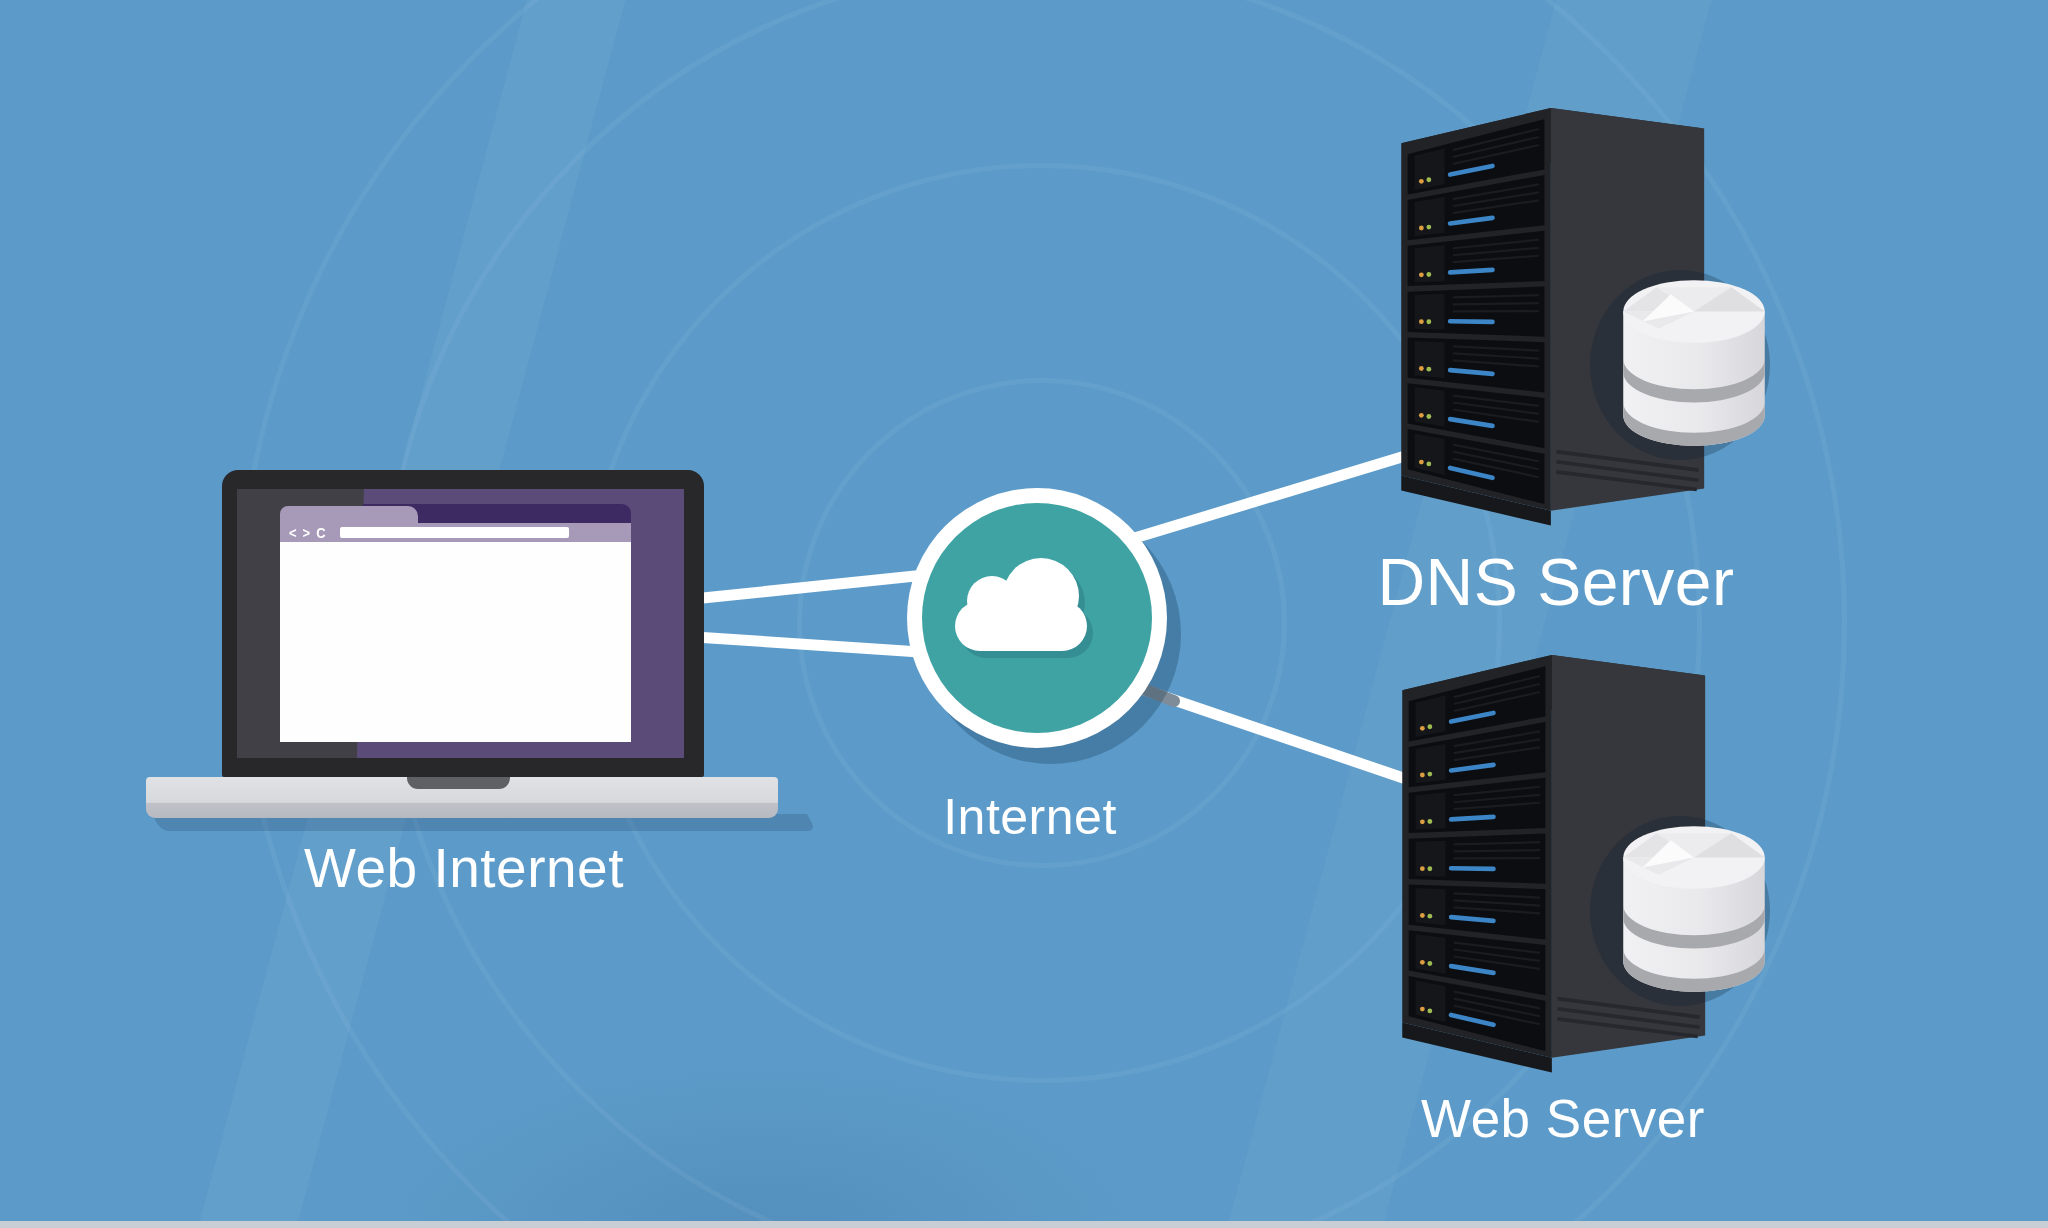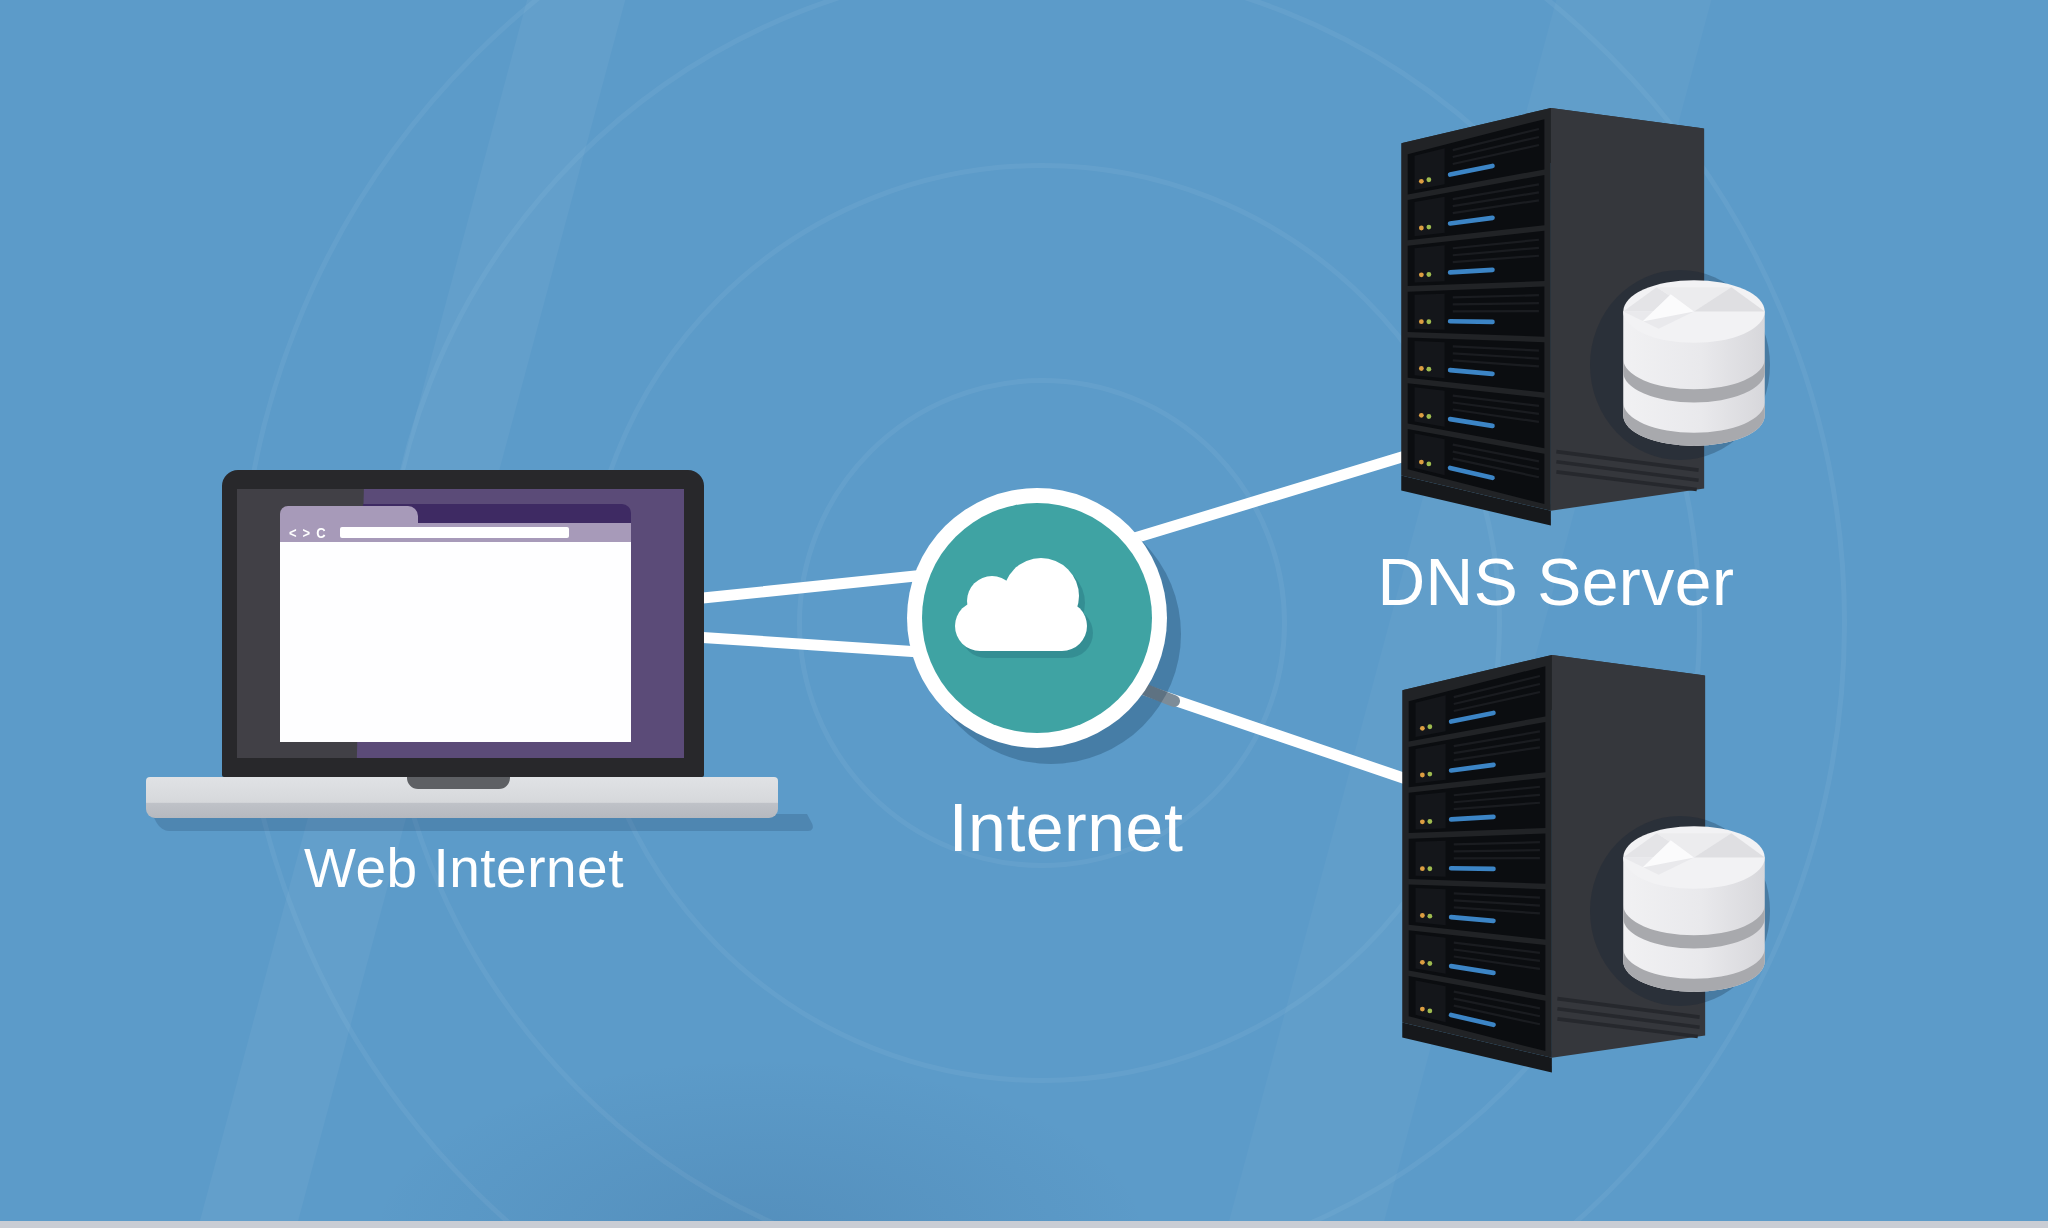--- a/index.html
+++ b/index.html
@@ -71,21 +71,21 @@
   .db-shadow-dns{left:1590px;top:270px;}
   .db-shadow-web{left:1590px;top:816px;}
   .db{position:absolute;width:152px;height:187px;z-index:4;}
   .db-dns{left:1618px;top:266px;}
   .db-web{left:1618px;top:812px;}
 
   
   .node-label{position:absolute;color:#fff;font-size:52px;letter-spacing:.5px;
     white-space:nowrap;transform:translateX(-50%);z-index:5;}
   .label-browser{left:464px;top:836px;font-size:55px;}
-  .label-internet{left:1030px;top:788px;font-size:68px;margin-left:36px;}
+  .label-internet{left:1030px;top:788px;font-size:50px;}
   .label-dns{left:1556px;top:544px;font-size:66px;}
   .label-web{left:1563px;top:1088px;font-size:53px;}
 </style>
 </head>
 <body>
 
 <div class="stage">
 
   <div class="vignette"></div>
   <div class="bg-ring ring-1"></div>
@@ -307,15 +307,16 @@
     <polygon points="75,45 5,45 38,21" fill="#e4e4e7"></polygon>
     <polygon points="75,45 38,21 112,21" fill="#ececee"></polygon>
     <polygon points="75,45 112,21 145,45" fill="#dfdfe2"></polygon>
     <polygon points="75,45 5,45 40,62" fill="#e9e9ec"></polygon>
     <polygon points="75,45 24,55 52,28" fill="#fbfbfc"></polygon>
   </svg>
 
   <div class="node-label label-browser">Web Internet</div>
   <div class="node-label label-internet">Internet</div>
   <div class="node-label label-dns">DNS Server</div>
+  <div class="node-label label-web">Web Server</div>
 
   <div class="footer-strip"></div>
 </div>
 
 </body></html>

